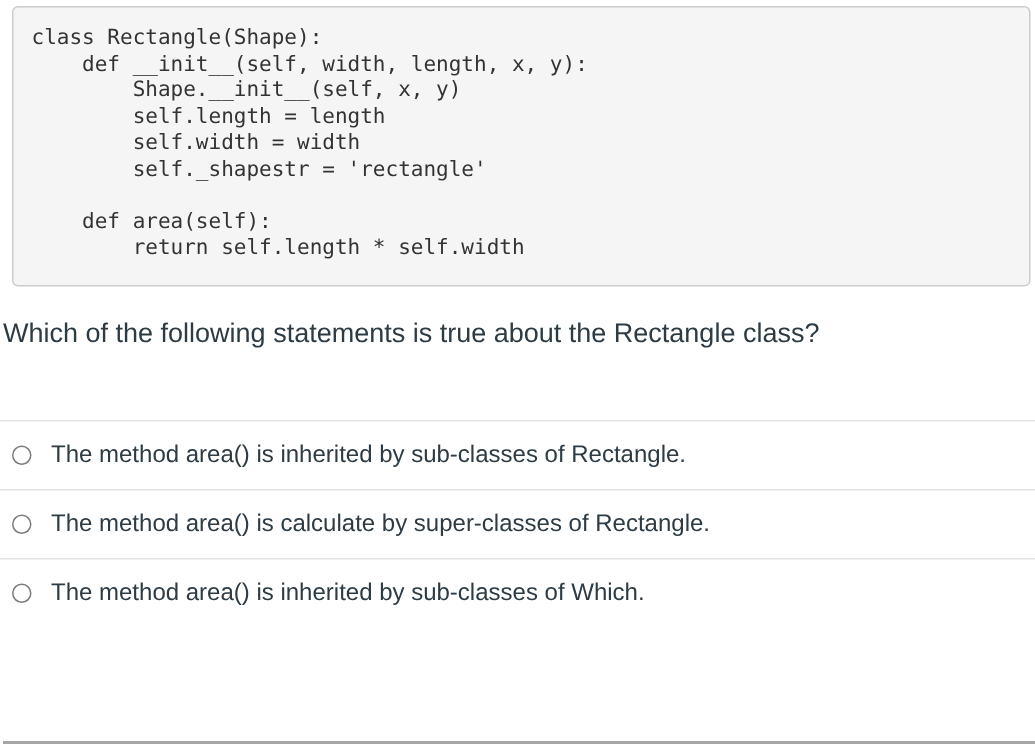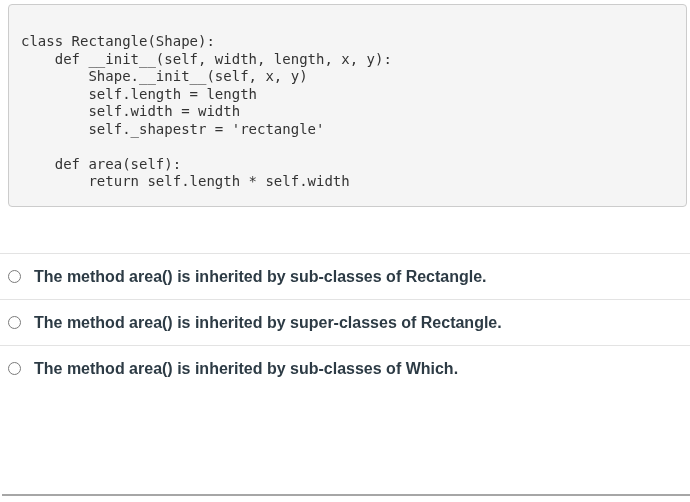--- a/index.html
+++ b/index.html
@@ -11,41 +11,40 @@
     font-family: "Liberation Sans", sans-serif;
     color: #2d3b45;
     position: relative;
     overflow: hidden;
   }
   .code-block {
     margin: 4px 3px 0 8px;
     background: #f5f5f5;
     border: 1px solid #cccccc;
     border-radius: 4px;
-    padding: 28px 12px 15px 12px;
+    padding: 12px 12px 15px 12px;
     font-family: "DejaVu Sans Mono", monospace;
     font-size: 14px;
     line-height: 17.5px;
     color: #333333;
     white-space: pre;
     overflow: hidden;
   }
   .code-block code {
     font-family: inherit;
     font-size: inherit;
   }
   .question-text {
     margin: 19px 8px 0 2px;
     font-size: 18px;
     line-height: 24px;
     color: #2d3b45;
   }
   .answers {
     margin-top: 46px;
-    font-weight: bold;
   }
   .answer-row {
     display: flex;
     align-items: center;
     border-top: 1px solid #e3e3e3;
     padding: 13px 0;
     cursor: pointer;
   }
   .radio {
     flex: 0 0 auto;
@@ -79,31 +78,32 @@
   <pre class="code-block"><code>class Rectangle(Shape):
     def __init__(self, width, length, x, y):
         Shape.__init__(self, x, y)
         self.length = length
         self.width = width
         self._shapestr = 'rectangle'
 
     def area(self):
         return self.length * self.width</code></pre>
 
+  <div class="question-text">Which of the following statements is true about the Rectangle class?</div>
 
   <div class="answers">
 
     <div class="answer-row">
       <span class="radio"></span>
       <span class="answer-label">The method area() is inherited by sub-classes of Rectangle.</span>
     </div>
 
     <div class="answer-row">
       <span class="radio"></span>
-      <span class="answer-label">The method area() is inherited by super-classes of Rectangle.</span>
+      <span class="answer-label">The method area() is calculate by super-classes of Rectangle.</span>
     </div>
 
 
     <div class="answer-row">
       <span class="radio"></span>
       <span class="answer-label">The method area() is inherited by sub-classes of Which.</span>
     </div>
 
   </div>
 

